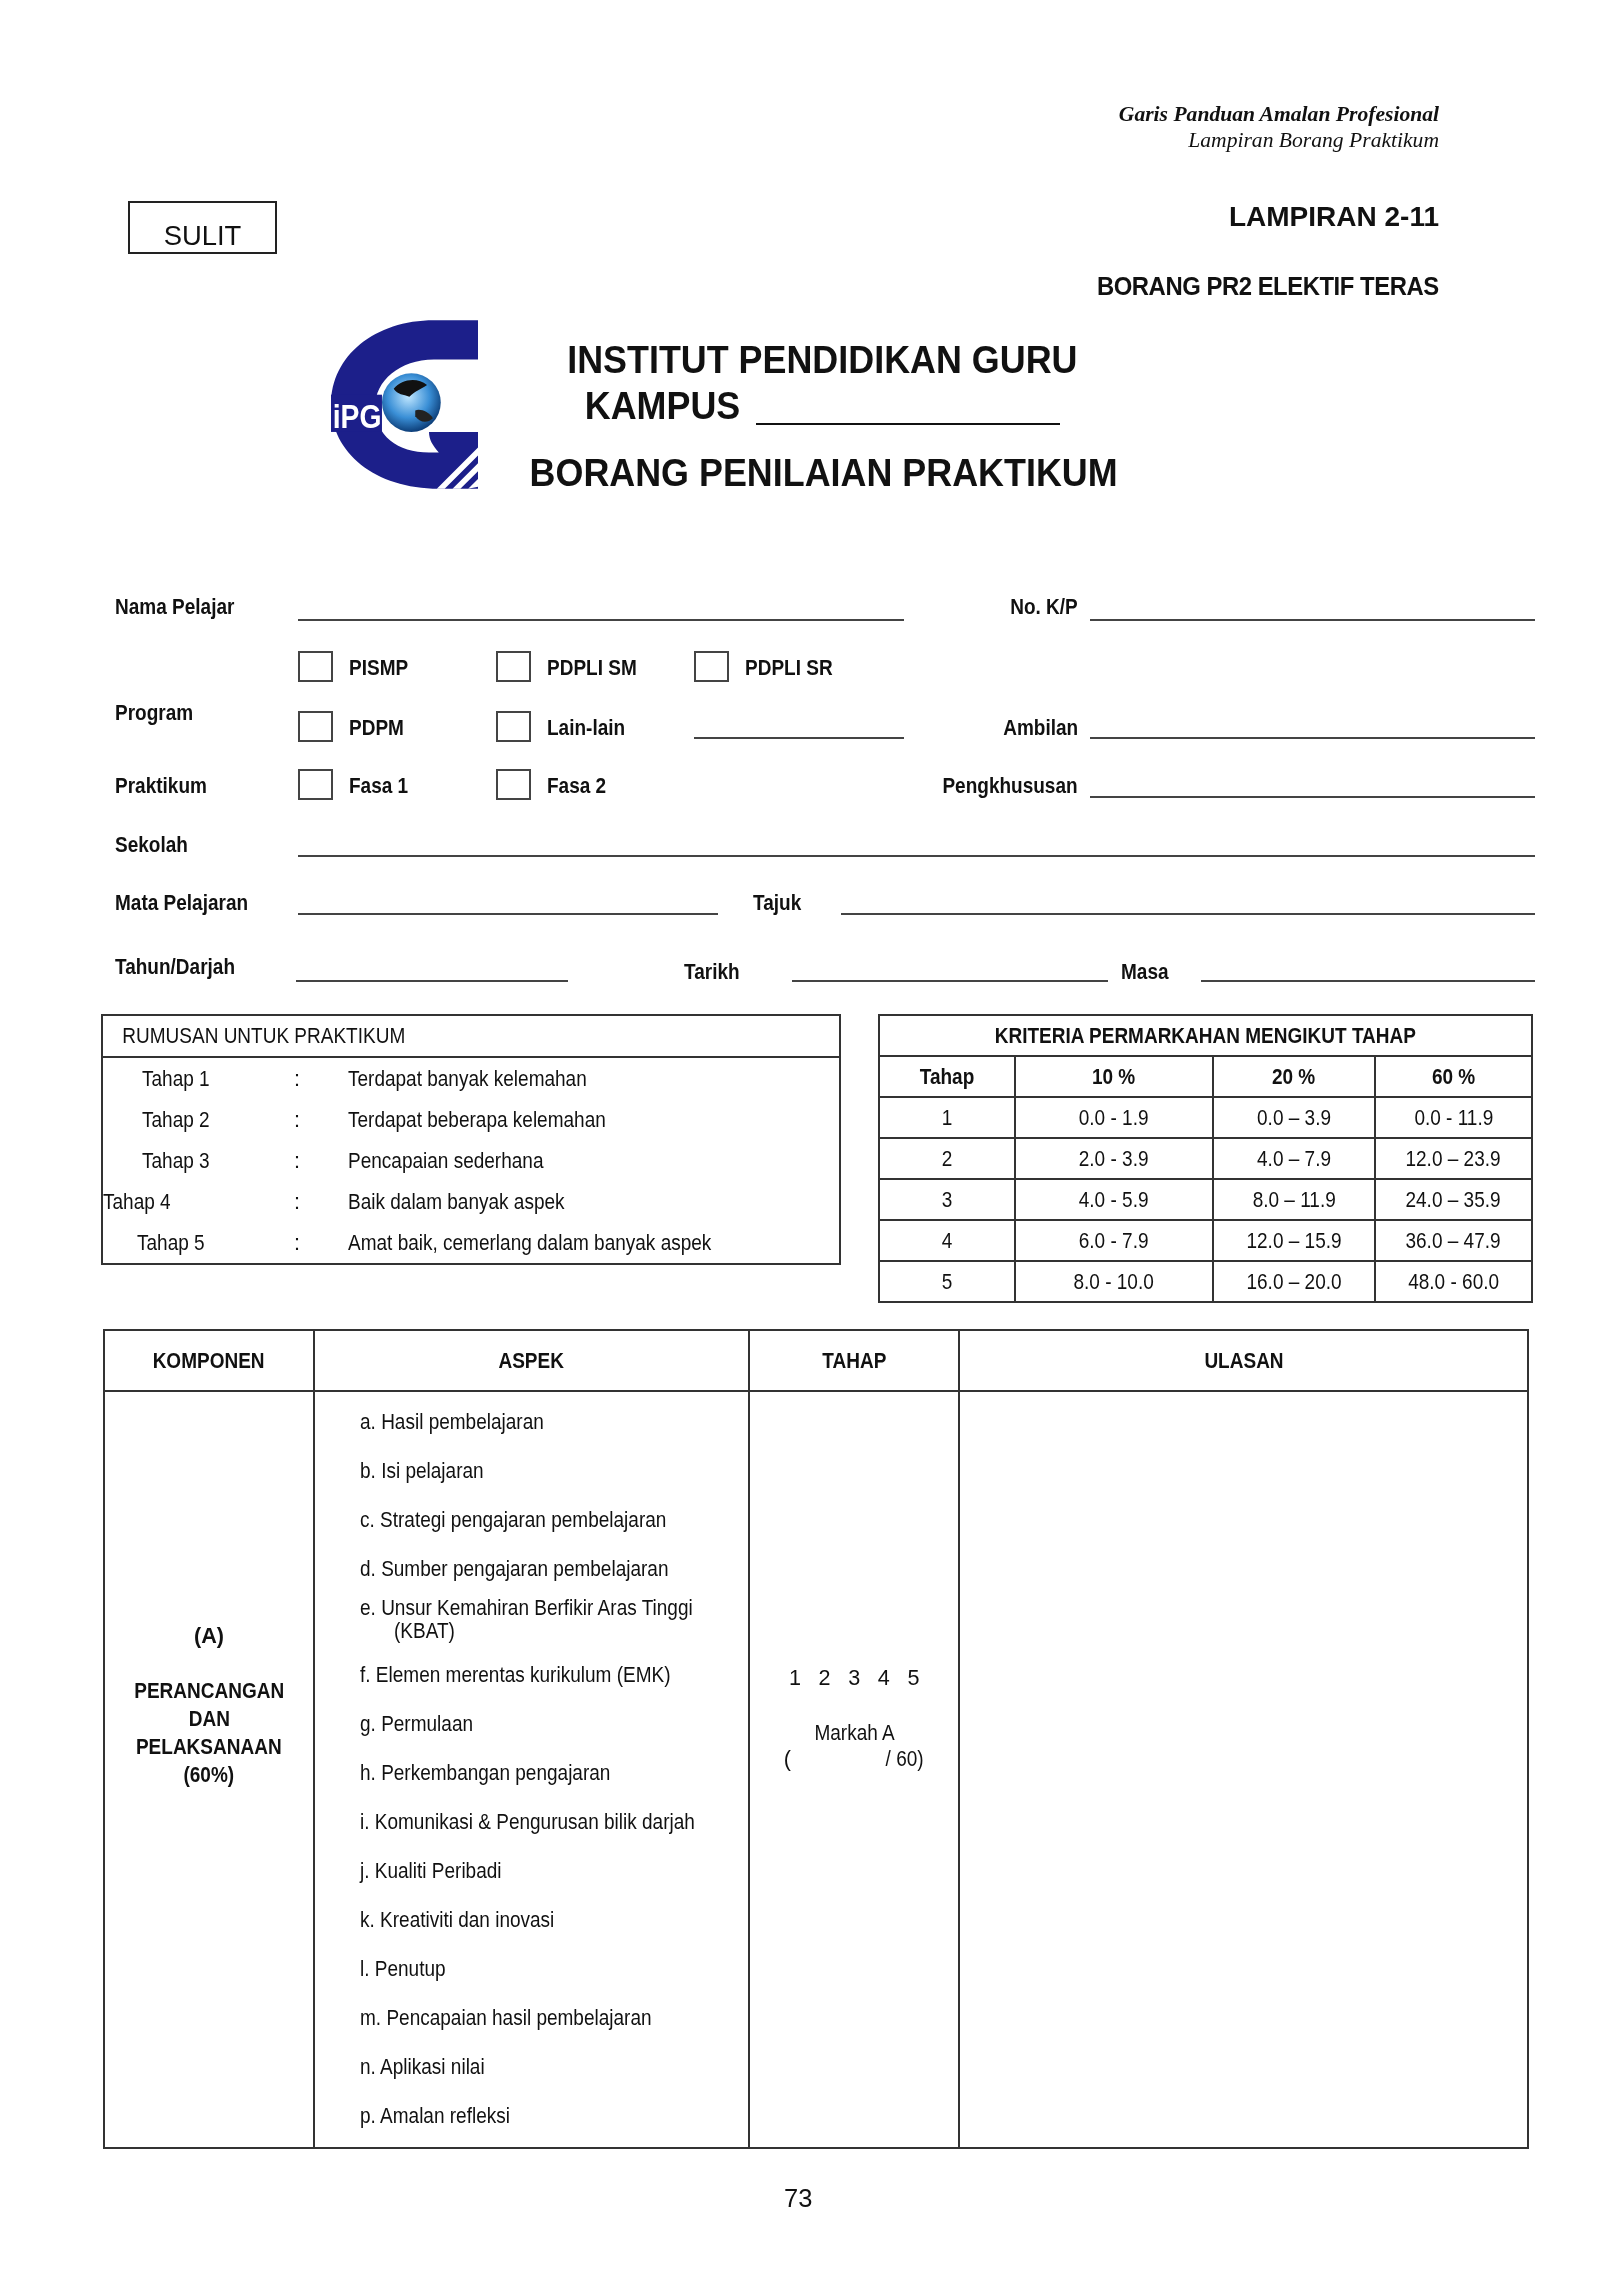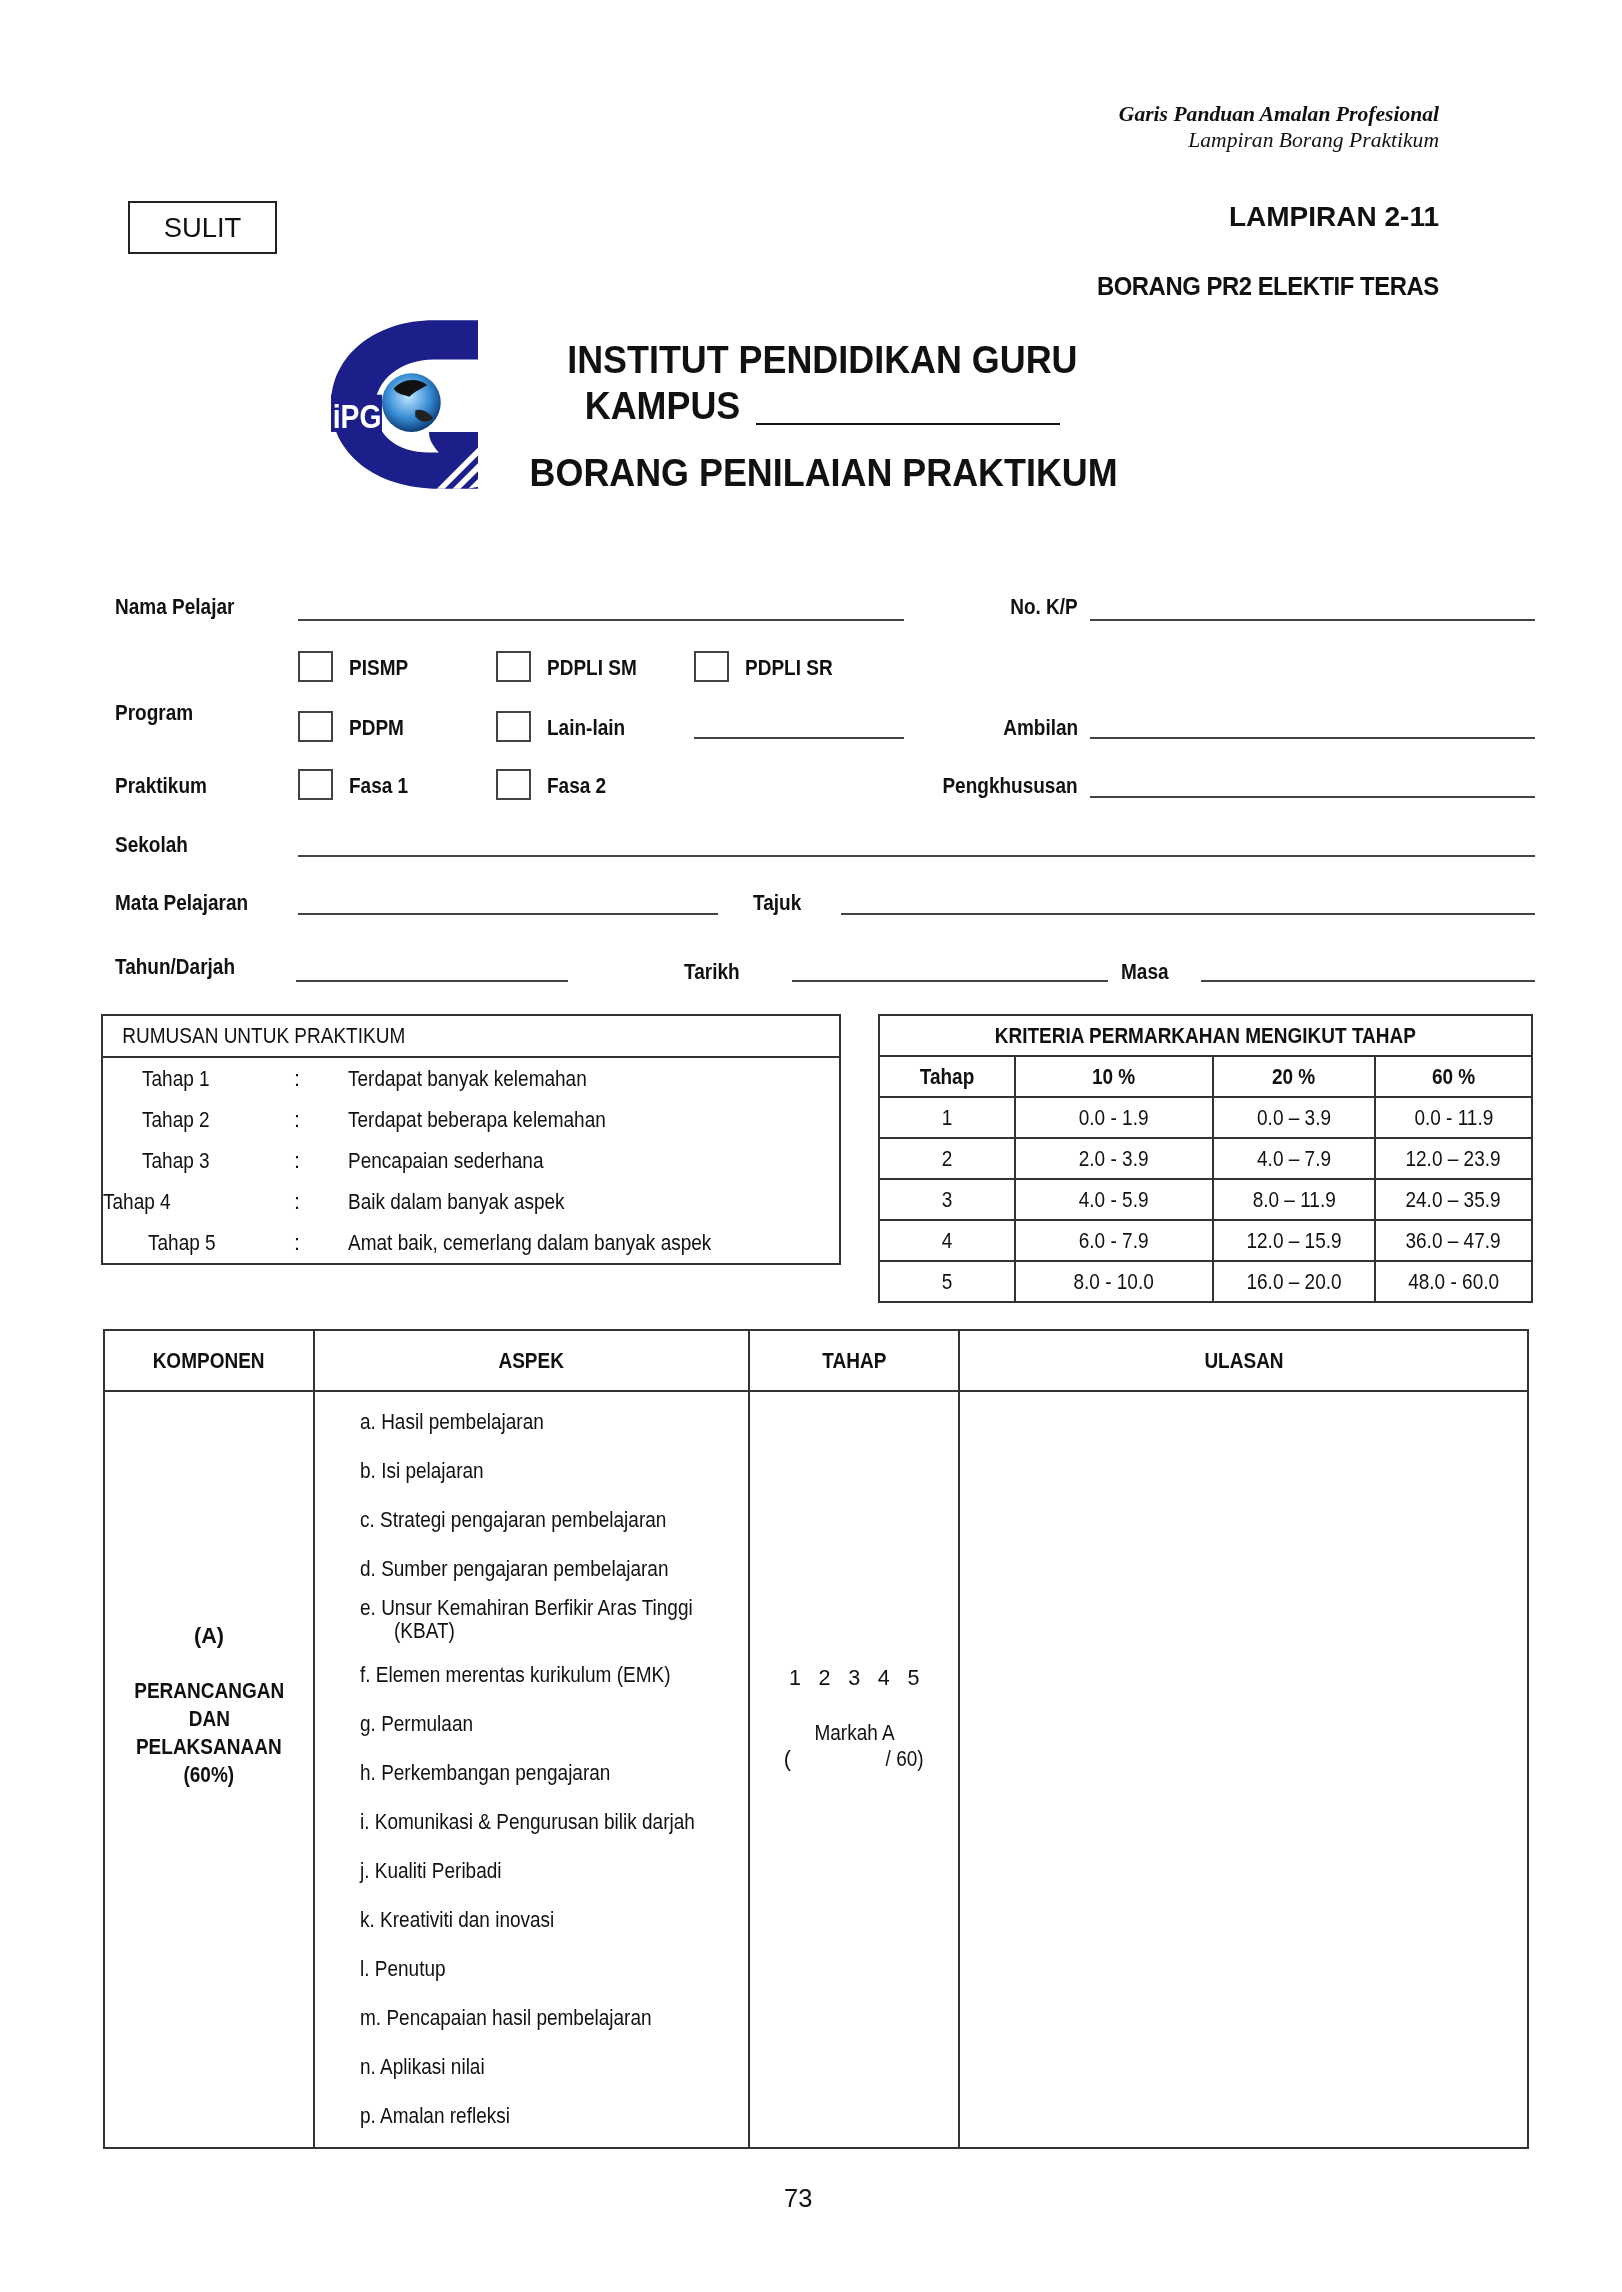--- a/index.html
+++ b/index.html
@@ -7,21 +7,21 @@
          font-family: "Liberation Sans", sans-serif; color: #111; }
   .abs { position: absolute; }
 
   
   .hdr-1 { right: 183px; top: 102px; font-family: "Liberation Serif", serif; font-style: italic; font-weight: bold; font-size: 21.6px; text-align: right; }
   .hdr-2 { right: 183px; top: 128px; font-family: "Liberation Serif", serif; font-style: italic; font-size: 21.6px; text-align: right; }
   .lampiran { right: 183px; top: 201px; font-weight: bold; font-size: 28px; }
   .borang-pr2 { right: 183px; top: 271px; font-weight: bold; font-size: 26.5px; letter-spacing: -0.5px; transform: scaleX(0.9); transform-origin: right center; }
 
   .sulit { left: 128px; top: 201px; width: 149px; height: 53px; border: 2px solid #222; box-sizing: border-box;
-           display: flex; align-items: center; justify-content: center; font-size: 27.4px; }
+           display: flex; align-items: flex-end; justify-content: center; font-size: 27.4px; }
 
   
   .logo { left: 331px; top: 320px; width: 147px; height: 169px; }
 
   .title-1 { left: 545px; top: 338px; font-weight: bold; font-size: 39px; transform: scaleX(0.92); }
   .title-2 { left: 578px; top: 384px; font-weight: bold; font-size: 39px; transform: scaleX(0.92); }
   .kampus-line { left: 756px; top: 423px; width: 304px; height: 0; border-bottom: 2.9px solid #111; }
   .title-3 { left: 504px; top: 451px; font-weight: bold; font-size: 39px; transform: scaleX(0.92); }
 
   
@@ -155,21 +155,21 @@
     <td style="padding-left:39px;"><span class="narrow">Tahap 3</span></td>
     <td><span>:</span></td>
     <td><span class="narrow">Pencapaian sederhana</span></td>
   </tr>
   <tr class="row">
     <td style=""><span class="narrow">Tahap 4</span></td>
     <td><span>:</span></td>
     <td><span class="narrow">Baik dalam banyak aspek</span></td>
   </tr>
   <tr class="row">
-    <td style="padding-left:45px;"><span class="narrow">Tahap 5</span></td>
+    <td style="padding-left:34px;"><span class="narrow">Tahap 5</span></td>
     <td><span>:</span></td>
     <td><span class="narrow">Amat baik, cemerlang dalam banyak aspek</span></td>
   </tr>
 </tbody>
   </table>
 
 <table class="abs t-kriteria">
   <tbody>
       <tr>
         <td class="bold" colspan="4"><span class="narrow-c">KRITERIA PERMARKAHAN MENGIKUT TAHAP</span></td>

